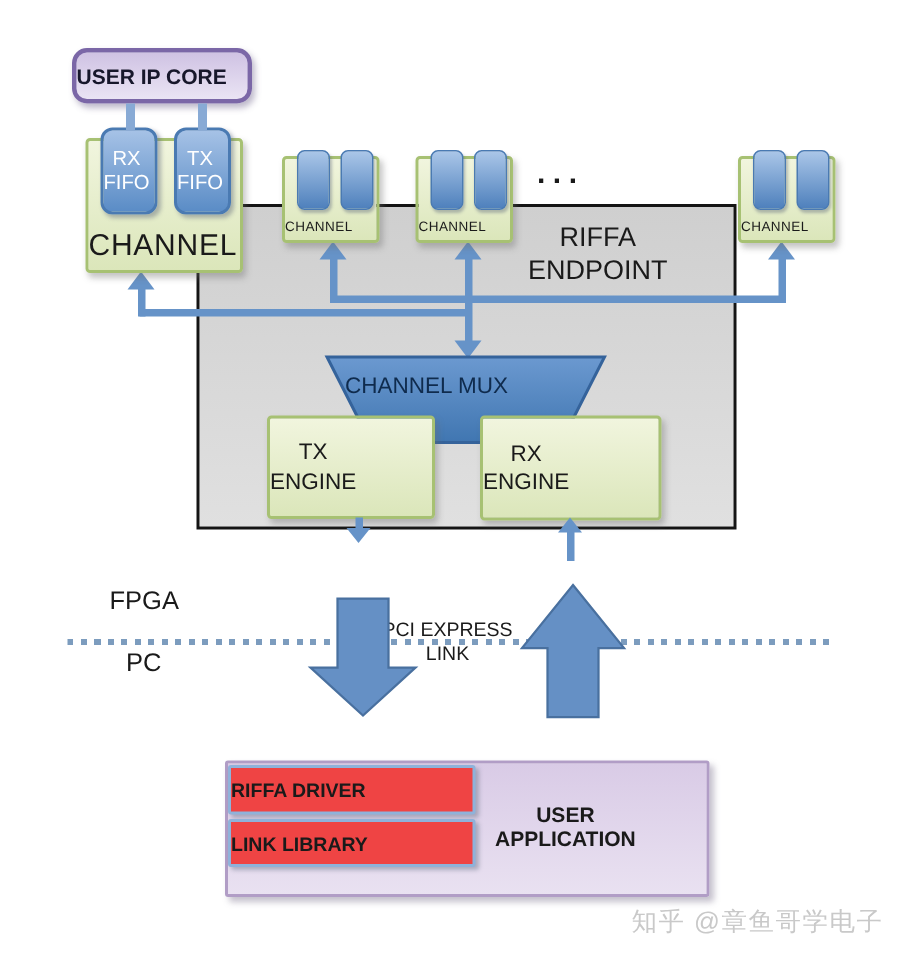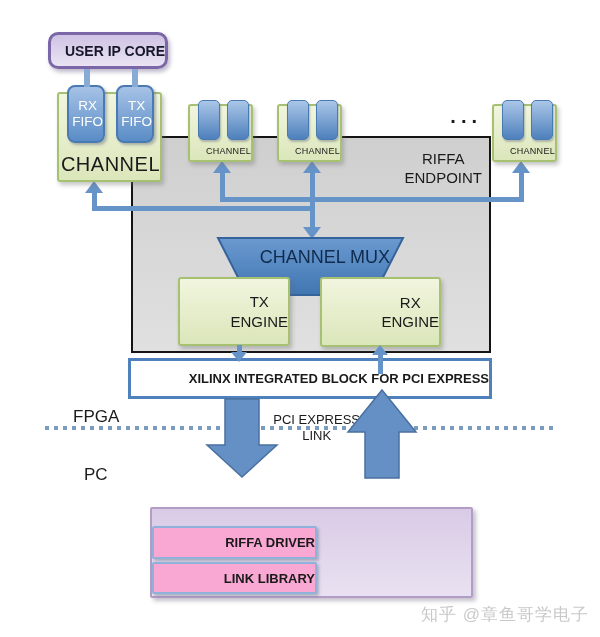--- a/index.html
+++ b/index.html
@@ -1,21 +1,21 @@
 <!DOCTYPE html>
 <html><head>
 <meta charset="utf-8">
 <style>
   html,body{margin:0;padding:0;background:#ffffff;}
   .canvas{
     position:relative;width:600px;height:637px;background:#ffffff;
     font-family:"Liberation Sans",sans-serif;color:#1a1a1a;overflow:hidden;
   }
   .abs{position:absolute;}
-  .ctr{display:flex;align-items:center;justify-content:flex-end;text-align:center;}
+  .ctr{display:flex;align-items:center;justify-content:flex-start;text-align:center;}
   .pre{white-space:pre-line;}
 
   
   .purple-box{
     background:linear-gradient(180deg,#cfc2e3,#eae4f4);
     border:3px solid #7b67a7;border-radius:10px;
     box-shadow:2px 3px 4px rgba(110,100,140,.45);
     font-size:14px;font-weight:bold;color:#17172b;
   }
   .green-box{
@@ -37,23 +37,23 @@
   }
   .gray-box{
     background:linear-gradient(180deg,#cfcfcf,#e0e0e0);
     border:2.5px solid #141414;
   }
   .blue-border-box{
     background:#ffffff;border:3px solid #4f81bd;
     font-size:13px;font-weight:bold;
   }
   .lightblue-box{
-    background:#f9a8d4;border:2px solid #8fb2da;border-radius:2px;
+    background:#ef4444;border:2px solid #8fb2da;border-radius:2px;
     box-shadow:2px 2px 3px rgba(100,110,130,.45);
-    font-size:13px;font-weight:bold;margin-top:16px;
+    font-size:13px;font-weight:bold;
   }
   .app-box{
     background:linear-gradient(180deg,#d9cbe6,#e9e1f1);
     border:2px solid #b19dc6;border-radius:2px;
     box-shadow:3px 3px 4px rgba(110,100,130,.4);
   }
 
   
   .line{background:#6693c8;}
   .stub{background:#88aad5;}
@@ -67,44 +67,41 @@
   }
   .tri-up.sm,.tri-down.sm{
     border-left-width:8px;border-right-width:8px;
     border-bottom-width:10px;border-top-width:10px;
   }
   .dotted-divider{
     height:4px;
     background:repeating-linear-gradient(90deg,#7c9cbe 0px,#7c9cbe 4px,transparent 4px,transparent 9px);
   }
 
-  .label{font-size:15px;line-height:1.25;}
+  .label{font-size:18px;line-height:1.25;}
   .big-label{font-size:17px;}
   .channel-main-label{font-size:20px;letter-spacing:.5px;}
   .mini-channel-label{font-size:9px;letter-spacing:.3px;}
-  .mux-label{font-size:18px;color:#0f2b4d;}
+  .mux-label{font-size:15px;color:#0f2b4d;}
   .engine-label{font-size:15px;line-height:1.3;}
   .note-label{font-size:14px;line-height:1.25;}
   .dots-label{font-size:20px;font-weight:bold;letter-spacing:5px;line-height:.5;}
   .link-label{font-size:13px;line-height:1.2;}
   .bold14{font-size:14px;font-weight:bold;}
   .watermark{font-size:17px;color:#c9c9c9;letter-spacing:1px;}
 </style>
 </head>
 <body>
 
 <div class="canvas">
 
   <div class="abs gray-box" style="left:131px;top:136px;width:356px;height:213px;"></div>
   <div class="abs label pre ctr" style="left:352px;top:150px;width:130px;height:38px;">RIFFA
 ENDPOINT</div>
 
-  <div class="abs blue-border-box ctr" style="left:128px;top:358px;width:358px;height:35px;">
-    <span>XILINX INTEGRATED BLOCK FOR PCI EXPRESS</span>
-  </div>
 
   <div class="abs line" style="left:220px;top:197px;width:302px;height:5px;"></div>
   <div class="abs line" style="left:93px;top:206px;width:221px;height:5px;"></div>
 
   <div class="abs line" style="left:92px;top:192px;width:5px;height:19px;"></div>
   <div class="abs tri-up" style="left:85px;top:181px;"></div>
 
   <div class="abs line" style="left:220px;top:172px;width:5px;height:30px;"></div>
   <div class="abs tri-up" style="left:213px;top:161px;"></div>
 
@@ -169,37 +166,39 @@
     <div class="abs mini-channel-label ctr" style="left:0;right:0;bottom:3px;height:12px;">CHANNEL</div>
   </div>
   <div class="abs green-box" style="left:492px;top:104px;width:61px;height:54px;">
     <div class="mini-fifo" style="left:8px;"></div>
     <div class="mini-fifo" style="left:37px;"></div>
     <div class="abs mini-channel-label ctr" style="left:0;right:0;bottom:3px;height:12px;">CHANNEL</div>
   </div>
 
   <div class="abs dots-label ctr" style="left:358px;top:108px;width:124px;height:16px;">...</div>
 
-  <div class="abs big-label" style="left:73px;top:391px;margin-top:16px;">FPGA</div>
+  <div class="abs big-label" style="left:73px;top:391px;">FPGA</div>
   <div class="abs dotted-divider" style="left:45px;top:426px;width:512px;"></div>
-  <div class="abs big-label" style="left:84px;top:465px;">PC</div>
+  <div class="abs big-label" style="left:84px;top:432px;">PC</div>
   <div class="abs link-label pre ctr" style="left:255px;top:412px;width:105px;height:32px;">PCI EXPRESS
 LINK</div>
 
 
   <svg class="abs" style="left:205px;top:397px;" width="75" height="82">
     <polygon points="20,2 54,2 54,48 72,48 37,80 2,48 20,48" fill="#6590c5" stroke="#49709f" stroke-width="1.5"></polygon>
   </svg>
   <svg class="abs" style="left:345px;top:388px;" width="75" height="92">
     <polygon points="37,2 71,44 54,44 54,90 20,90 20,44 3,44" fill="#6590c5" stroke="#49709f" stroke-width="1.5"></polygon>
   </svg>
 
   <div class="abs app-box" style="left:150px;top:507px;width:319px;height:87px;"></div>
   <div class="abs lightblue-box ctr" style="left:152px;top:510px;width:161px;height:29px;">
     <span>RIFFA DRIVER</span>
   </div>
   <div class="abs lightblue-box ctr" style="left:152px;top:546px;width:161px;height:28px;">
     <span>LINK LIBRARY</span>
   </div>
+  <div class="abs bold14 pre ctr" style="left:330px;top:531px;width:140px;height:40px;">USER
+APPLICATION</div>
 
   <div class="abs watermark" style="left:421px;top:603px;">知乎 @章鱼哥学电子</div>
 
 </div>
 
 </body></html>

